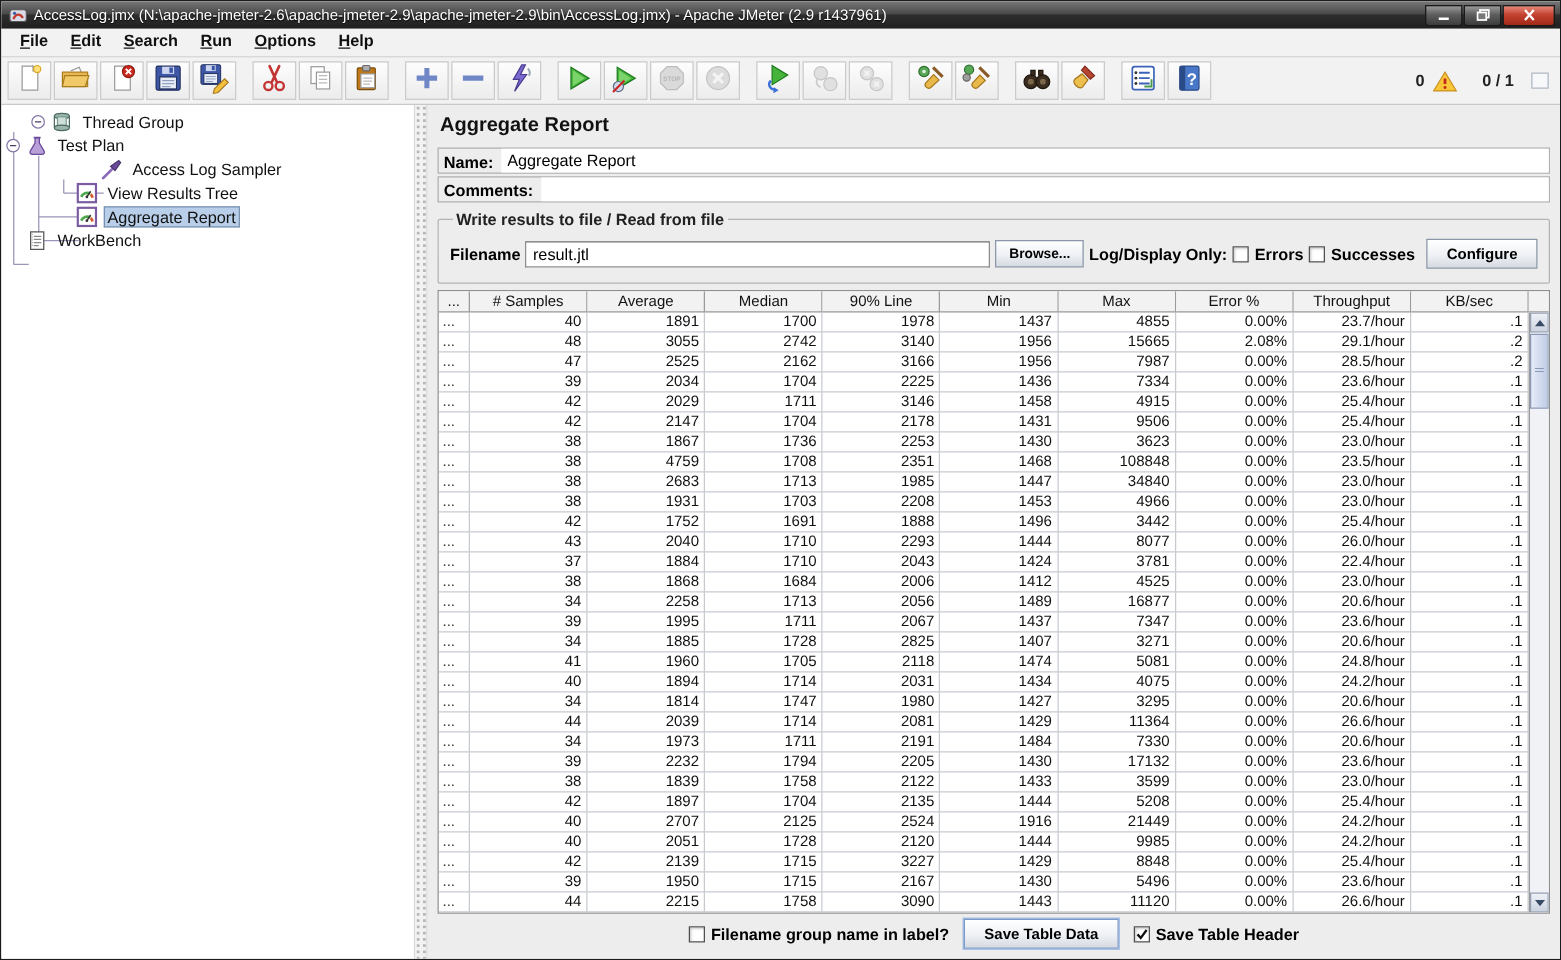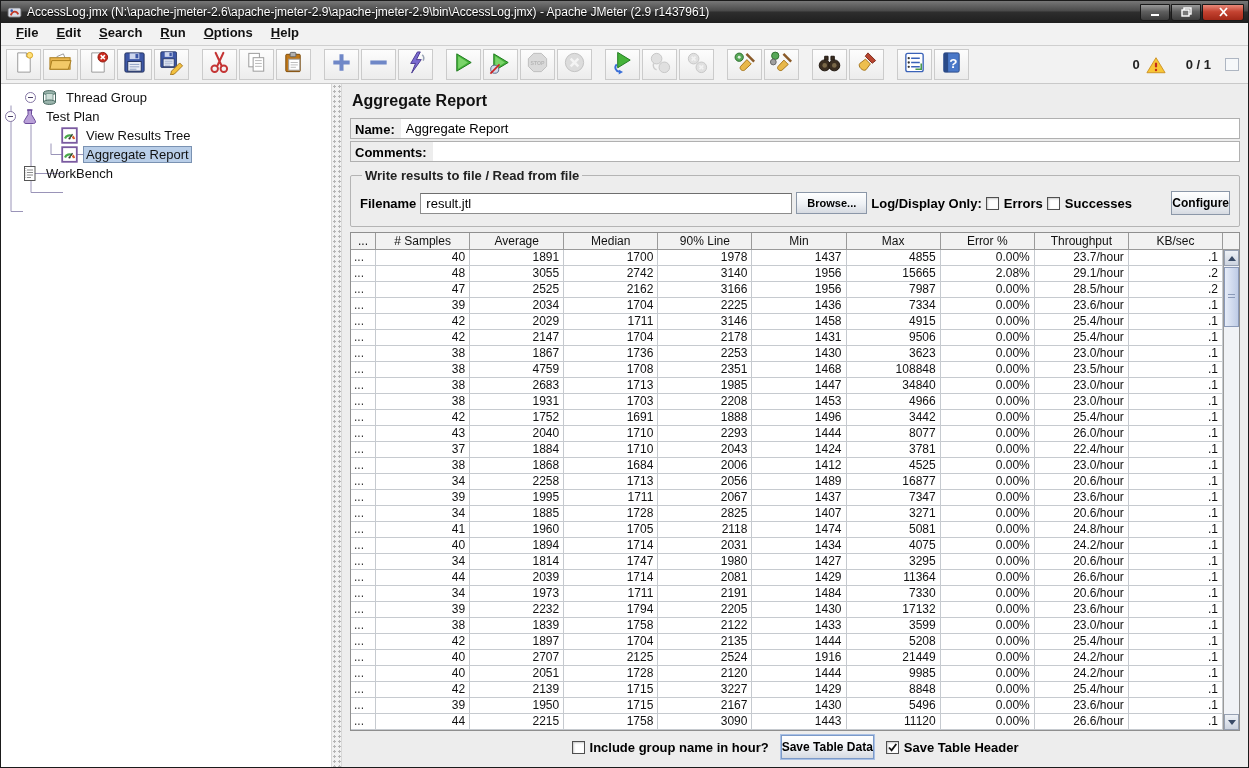--- a/index.html
+++ b/index.html
@@ -57,21 +57,21 @@
   .field-row { display:flex; border:1px solid #b0b0b0; height:21px; background:#ededed; margin-bottom:2px; align-items:stretch; }
   .field-row label { font-weight:bold; font-size:13px; padding:3px 6px 0 4px; white-space:nowrap; }
   .field-row input { flex:1; border:none; outline:none; background:#fff; font-family:inherit; font-size:13px; padding:1px 5px; }
 
   fieldset.filegroup { margin-top:6px; border:1px solid #b4b4b4; border-radius:2px; padding:8px 9px 11px 9px; }
   fieldset.filegroup legend { font-size:13px; font-weight:bold; color:#222; padding:0 3px; margin-left:2px; }
   .file-row { display:flex; align-items:center; gap:4px; }
   .file-row .flabel { font-weight:bold; font-size:13px; white-space:nowrap; }
   .file-row input.fname { width:372px; height:21px; border:1px solid #8d8d8d; border-top-color:#6e6e6e;
      background:#fff; font-family:inherit; font-size:13px; padding:1px 5px; outline:none; }
-  .mbtn { font-family:inherit; font-weight:bold; font-size:12px; color:#000; padding:4px 0;
+  .mbtn { font-family:inherit; font-weight:bold; font-size:12px; color:#000; padding:4px 15px;
      background:linear-gradient(#ffffff,#eef1f5 55%,#d6dae1); border:1px solid #8b97a8; white-space:nowrap; }
   .mbtn.focused { border:1px solid #7b9ac9; box-shadow:0 0 0 1px #a9c0e4; }
   .cbox { width:13px; height:13px; background:#fff; border:1px solid #4f4f4f;
      box-shadow:inset 1px 1px 2px rgba(0,0,0,.22); display:inline-flex; align-items:center; justify-content:center; flex:0 0 auto; }
   .cbox svg { width:11px; height:11px; }
   .cb-wrap { display:flex; align-items:center; gap:5px; font-size:13px; font-weight:bold; white-space:nowrap; }
 
   
   .tablewrap { margin-top:5px; border:1px solid #8f8f8f; background:#fff; position:relative; height:499px; overflow:hidden; }
   .thead { display:flex; height:17px; }
@@ -373,20 +373,29 @@
             <span class="tlabel">Thread Group</span>
           </div>
           <div class="trow">
             <span class="spacer" style="width: 4px;"></span>
             <span class="handle"></span>
             <span class="ticon"><svg viewBox="0 0 17 17">
                 <path d="M7 2h3.5v4.5l3.7 6.2c.9 1.6-.1 2.8-1.7 2.8H5c-1.6 0-2.6-1.2-1.7-2.8L7 6.5z" fill="#b9a0d8" stroke="#6a4a9a"></path>
                 <path d="M6 2h5.5" stroke="#6a4a9a" stroke-width="1.4"></path>
               </svg></span>
             <span class="tlabel">Test Plan</span>
+          </div>
+          <div class="trow">
+            <span class="spacer" style="width: 64px;"></span>
+            <span class="spacer" style="width: 16px;"></span>
+            <span class="ticon"><svg viewBox="0 0 17 17">
+                <path d="M1.5 15.5l7-7" stroke="#8a6ab8" stroke-width="2.2" stroke-linecap="round"></path>
+                <path d="M7.5 6l3.5 3.5L15.5 3 14 1.5 7.5 6z" fill="#6a4a9a" stroke="#4a3470"></path>
+              </svg></span>
+            <span class="tlabel">Access Log Sampler</span>
           </div>
           <div class="trow">
             <span class="spacer" style="width: 44px;"></span>
             <span class="spacer" style="width: 16px;"></span>
             <span class="ticon"><svg viewBox="0 0 17 17">
                 <rect x="1.2" y="1.2" width="14.6" height="14.6" fill="#fff" stroke="#7a5aa0" stroke-width="1.8"></rect>
                 <path d="M4 11.5a5 5 0 0 1 7.2-2.4" fill="none" stroke="#4aa84a" stroke-width="2.2"></path>
                 <path d="M11.6 9.4a5 5 0 0 1 1.4 2.8" fill="none" stroke="#d85a2a" stroke-width="2.2"></path>
                 <path d="M8.5 11.5l3-4.5" stroke="#333" stroke-width="1.2"></path>
                 <circle cx="8.5" cy="11.5" r="1.1" fill="#333"></circle>
@@ -864,21 +873,21 @@
           <div class="sb-thumb"></div>
           <div class="sb-arrow down">
               <span class="tri-down"></span>
             </div>
         </div>
       </div>
 
       <div class="table-footer">
         <span class="cb-wrap">
           <span class="cbox" id="cb-include"></span>
-          <span>Include group name in hour?</span>
+          <span>Filename group name in label?</span>
         </span>
         <button class="mbtn focused">Save Table Data</button>
         <span class="cb-wrap">
           <span class="cbox" id="cb-saveheader">
               <svg viewBox="0 0 11 11">
                 <path d="M2 5.5l2.6 2.8L9.3 2" fill="none" stroke="#111" stroke-width="1.8"></path>
               </svg>
             </span>
           <span>Save Table Header</span>
         </span>

